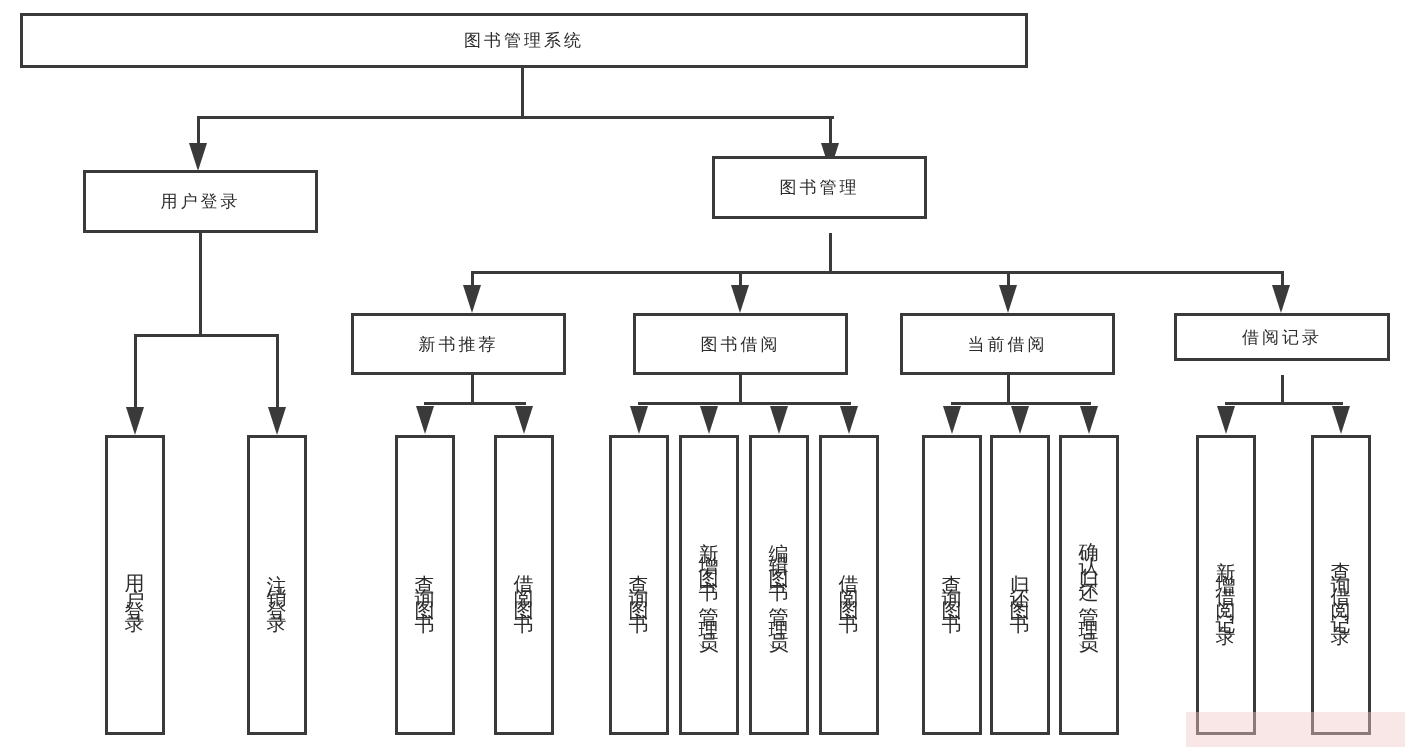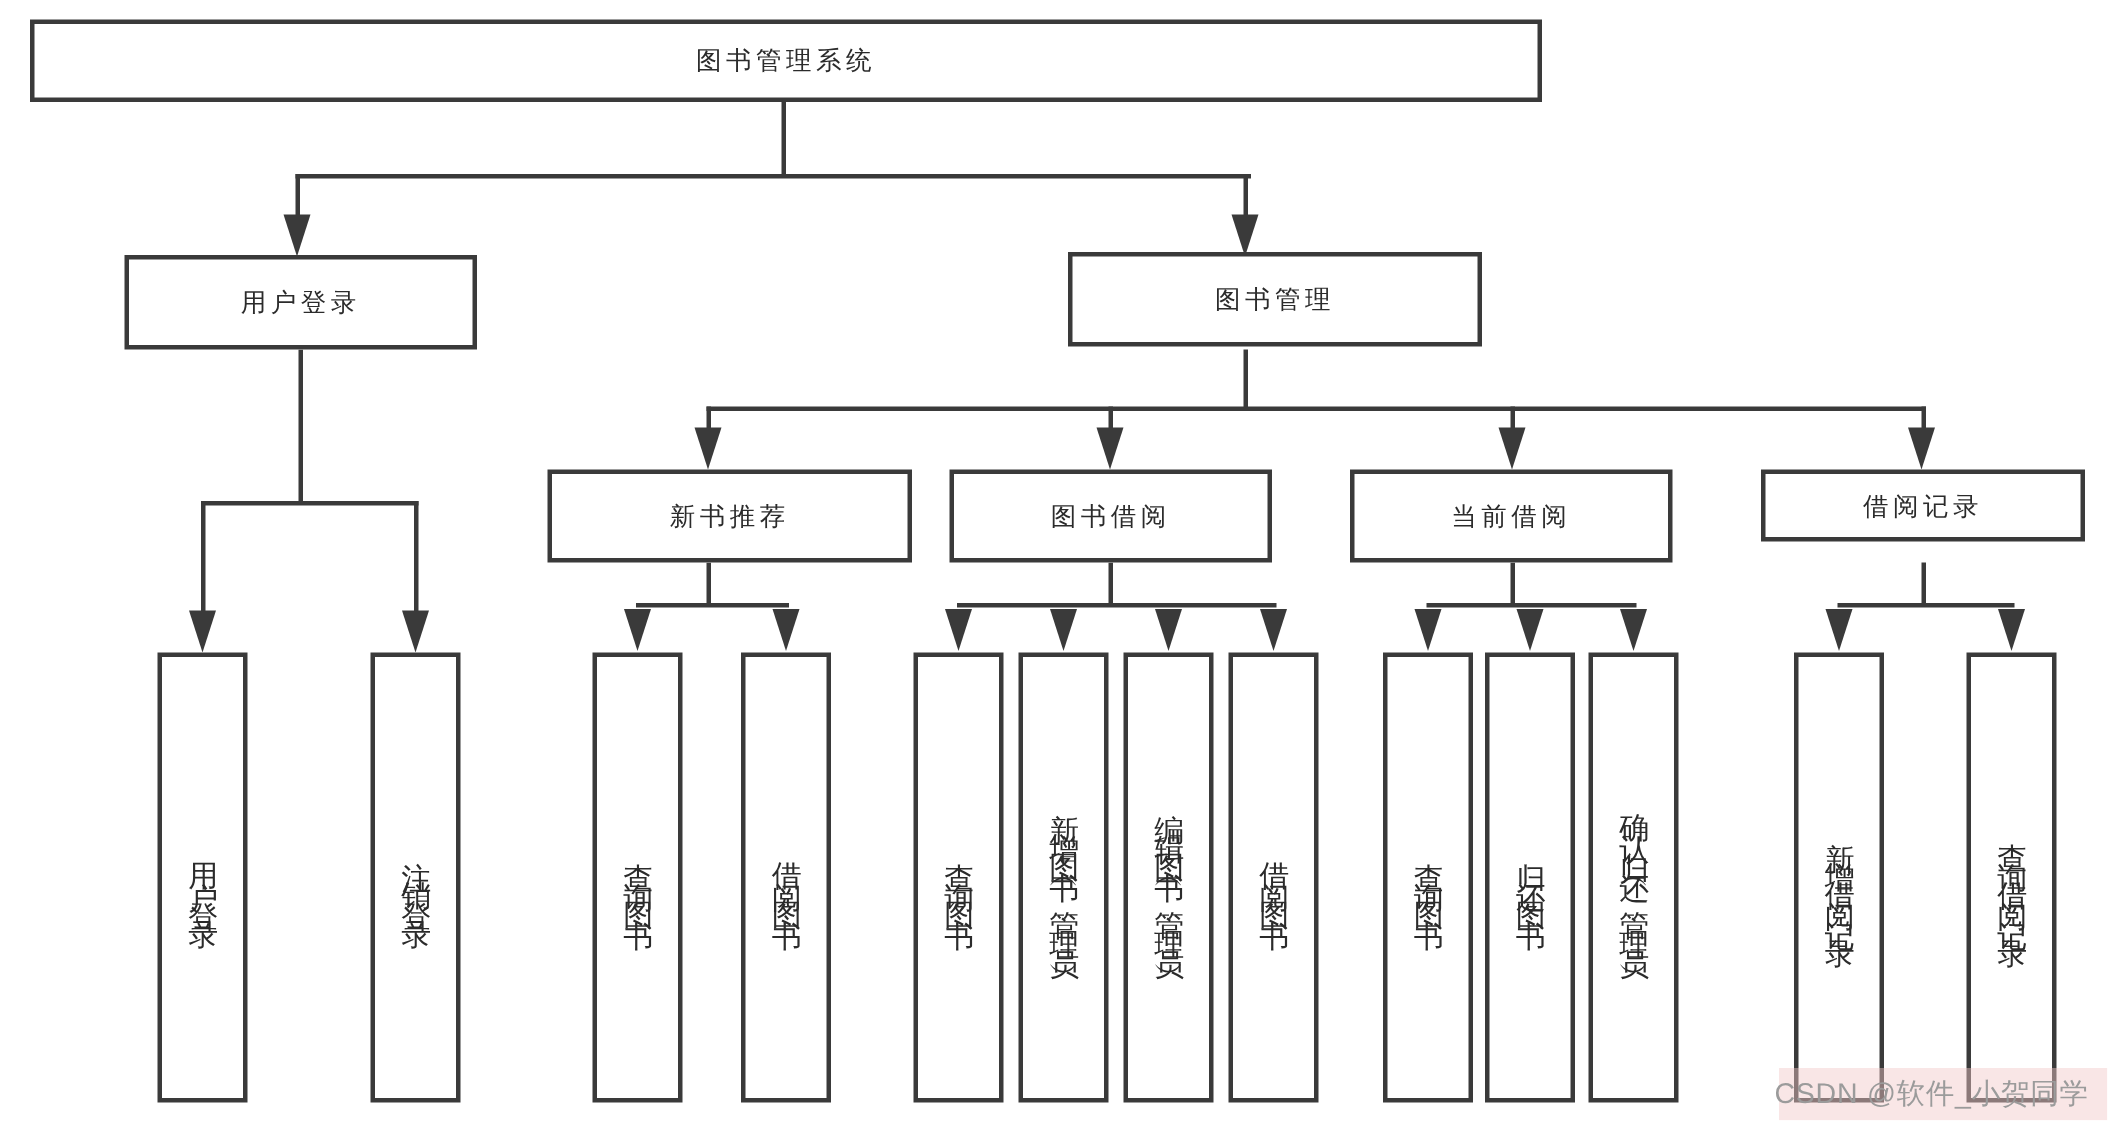--- a/index.html
+++ b/index.html
@@ -97,25 +97,25 @@
   <div class="arrow" style="left:1217px;top:406px"></div>
   <div class="arrow" style="left:1332px;top:406px"></div>
 
   <div class="box hbox" style="left:20px;top:13px;width:1008px;height:55px">
     <span>图书管理系统</span>
   </div>
 
   <div class="box hbox" style="left:83px;top:170px;width:235px;height:63px">
     <span>用户登录</span>
   </div>
-  <div class="box hbox" style="left:712px;top:168px;width:276px;height:63px">
+  <div class="box hbox" style="left:712px;top:156px;width:215px;height:63px">
     <span>图书管理</span>
   </div>
 
-  <div class="box hbox" style="left:365px;top:313px;width:243px;height:62px">
+  <div class="box hbox" style="left:351px;top:313px;width:215px;height:62px">
     <span>新书推荐</span>
   </div>
   <div class="box hbox" style="left:633px;top:313px;width:215px;height:62px">
     <span>图书借阅</span>
   </div>
   <div class="box hbox" style="left:900px;top:313px;width:215px;height:62px">
     <span>当前借阅</span>
   </div>
   <div class="box hbox" style="left:1174px;top:313px;width:216px;height:48px">
     <span>借阅记录</span>
@@ -159,15 +159,14 @@
   </div>
 
   <div class="box vbox" style="left:1196px;top:435px;width:60px;height:300px">
     <span class="vtext">新增借阅记录</span>
   </div>
   <div class="box vbox" style="left:1311px;top:435px;width:60px;height:300px">
     <span class="vtext">查询借阅记录</span>
   </div>
 
   <div class="watermark-bg"></div>
-  <div class="watermark">CSDN @软件_小贺同学</div>
 
 </div>
 
 </body></html>

